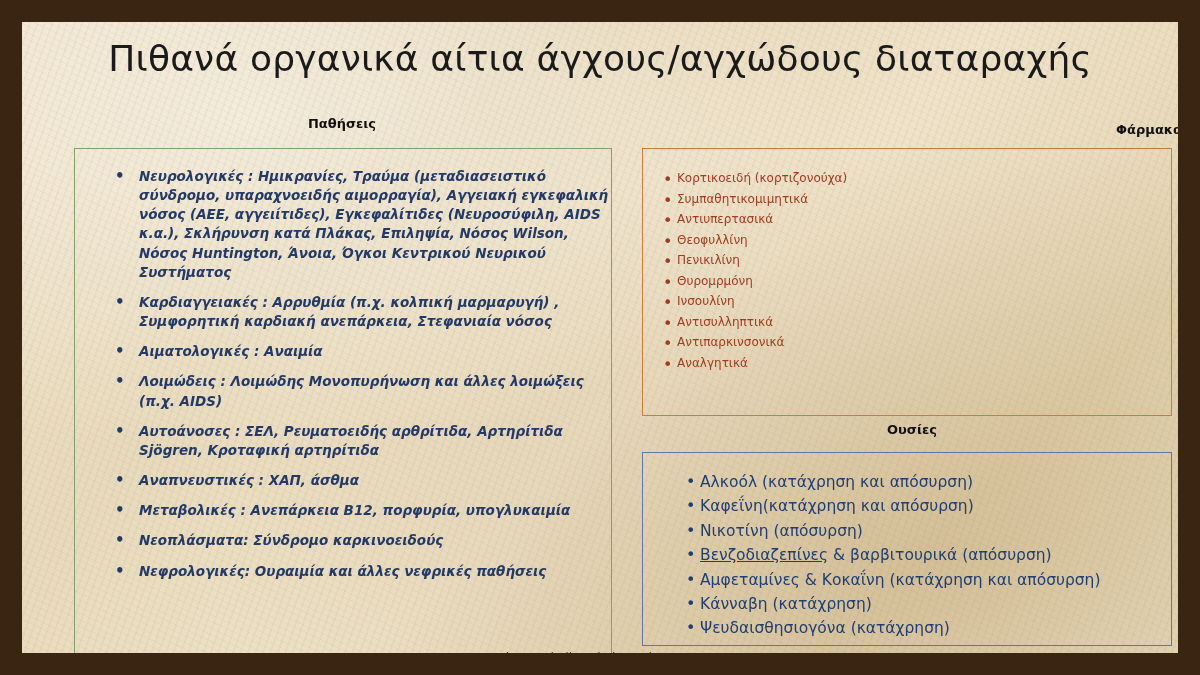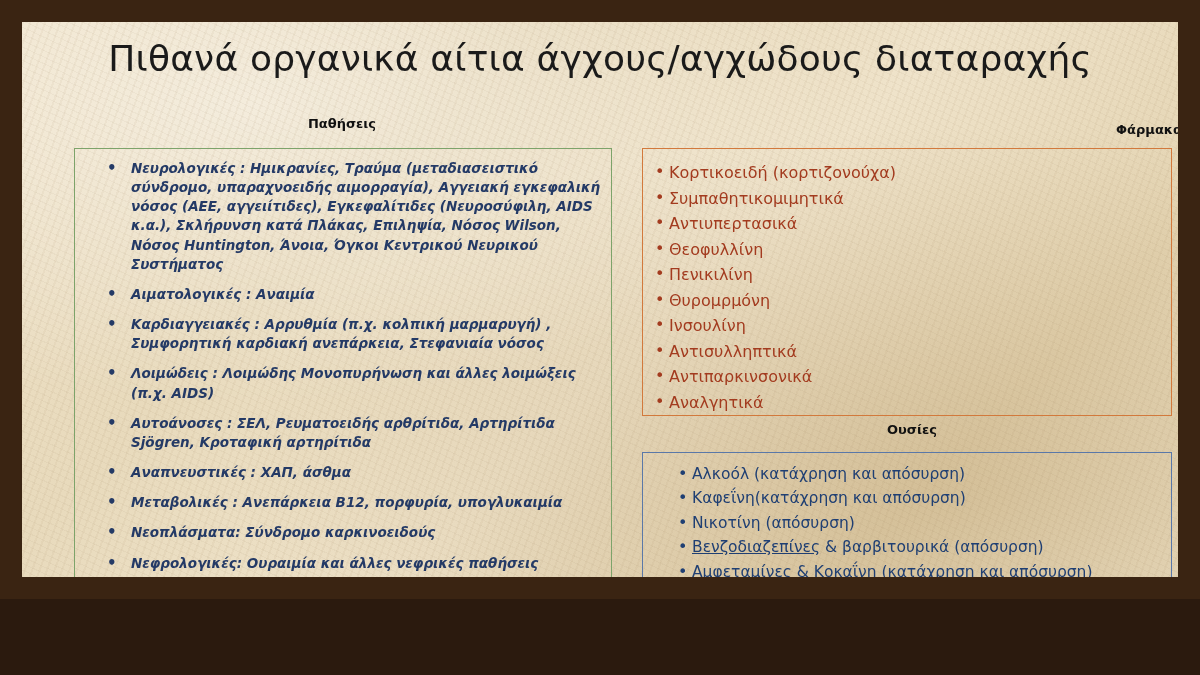--- a/index.html
+++ b/index.html
@@ -9,21 +9,21 @@
   body {
     width: 1200px;
     height: 675px;
     overflow: hidden;
     font-family: "DejaVu Sans", sans-serif;
     background: #2b1a0e;
   }
   .slide {
     position: relative;
     width: 1200px;
-    height: 599px;
+    height: 675px;
     box-sizing: border-box;
     border: 22px solid #3a2412;
     background:
       radial-gradient(ellipse at 20% 15%, rgba(255,255,255,0.45) 0%, rgba(255,255,255,0) 45%),
       radial-gradient(ellipse at 80% 85%, rgba(180,150,100,0.35) 0%, rgba(255,255,255,0) 55%),
       linear-gradient(135deg, #efe2c8 0%, #e8dabc 30%, #efe3ca 55%, #e4d4b2 80%, #eee2c7 100%);
     overflow: hidden;
   }
   .slide::after {
     content: "";
@@ -84,21 +84,21 @@
   #box-substances {
     top: 430px;
     left: 620px;
     width: 530px;
     height: 194px;
     border: 1px solid #5a78a8;
   }
 
   ul {
     list-style: none;
-    margin: 3px;
+    margin: 11px;
     padding: 0;
   }
   
   #list-conditions {
     position: absolute;
     top: 134px;
     left: 60px;
     width: 520px;
   }
   #list-conditions li {
@@ -125,21 +125,21 @@
   #list-drugs {
     position: absolute;
     top: 138px;
     left: 628px;
     width: 510px;
   }
   #list-drugs li {
     position: relative;
     padding-left: 16px;
     margin-bottom: 5.5px;
-    font-size: 16px;
+    font-size: 12px;
     line-height: 1.25;
     color: #a33b1f;
   }
   #list-drugs li::before {
     content: "•";
     position: absolute;
     left: 2px;
     top: -1px;
     color: #a33b1f;
     font-size: 16px;
@@ -187,22 +187,22 @@
 
 <div class="slide">
   <div class="inner">
 
     <div class="title">Πιθανά οργανικά αίτια άγχους/αγχώδους διαταραχής</div>
 
     <div class="col-head" id="head-conditions">Παθήσεις</div>
     <div class="box" id="box-conditions"></div>
     <ul id="list-conditions">
       <li>Νευρολογικές : Ημικρανίες, Τραύμα (μεταδιασειστικό σύνδρομο, υπαραχνοειδής αιμορραγία), Αγγειακή εγκεφαλική νόσος (ΑΕΕ, αγγειίτιδες), Εγκεφαλίτιδες (Νευροσύφιλη, AIDS κ.α.), Σκλήρυνση κατά Πλάκας, Επιληψία, Νόσος Wilson, Νόσος Huntington, Άνοια, Όγκοι Κεντρικού Νευρικού Συστήματος</li>
+      <li>Καρδιαγγειακές : Αρρυθμία (π.χ. κολπική μαρμαρυγή) , Συμφορητική καρδιακή ανεπάρκεια, Στεφανιαία νόσος</li>
       <li>Αιματολογικές : Αναιμία</li>
-      <li>Καρδιαγγειακές : Αρρυθμία (π.χ. κολπική μαρμαρυγή) , Συμφορητική καρδιακή ανεπάρκεια, Στεφανιαία νόσος</li>
       <li>Λοιμώδεις : Λοιμώδης Μονοπυρήνωση και άλλες λοιμώξεις (π.χ. AIDS)</li>
       <li>Αυτοάνοσες : ΣΕΛ, Ρευματοειδής αρθρίτιδα, Αρτηρίτιδα Sjögren, Κροταφική αρτηρίτιδα</li>
       <li>Αναπνευστικές : ΧΑΠ, άσθμα</li>
       <li>Μεταβολικές : Ανεπάρκεια Β12, πορφυρία, υπογλυκαιμία</li>
       <li>Νεοπλάσματα: Σύνδρομο καρκινοειδούς</li>
       <li>Νεφρολογικές: Ουραιμία και άλλες νεφρικές παθήσεις</li>
     </ul>
 
     <div class="col-head" id="head-drugs">Φάρμακα</div>
     <div class="box" id="box-drugs"></div>

